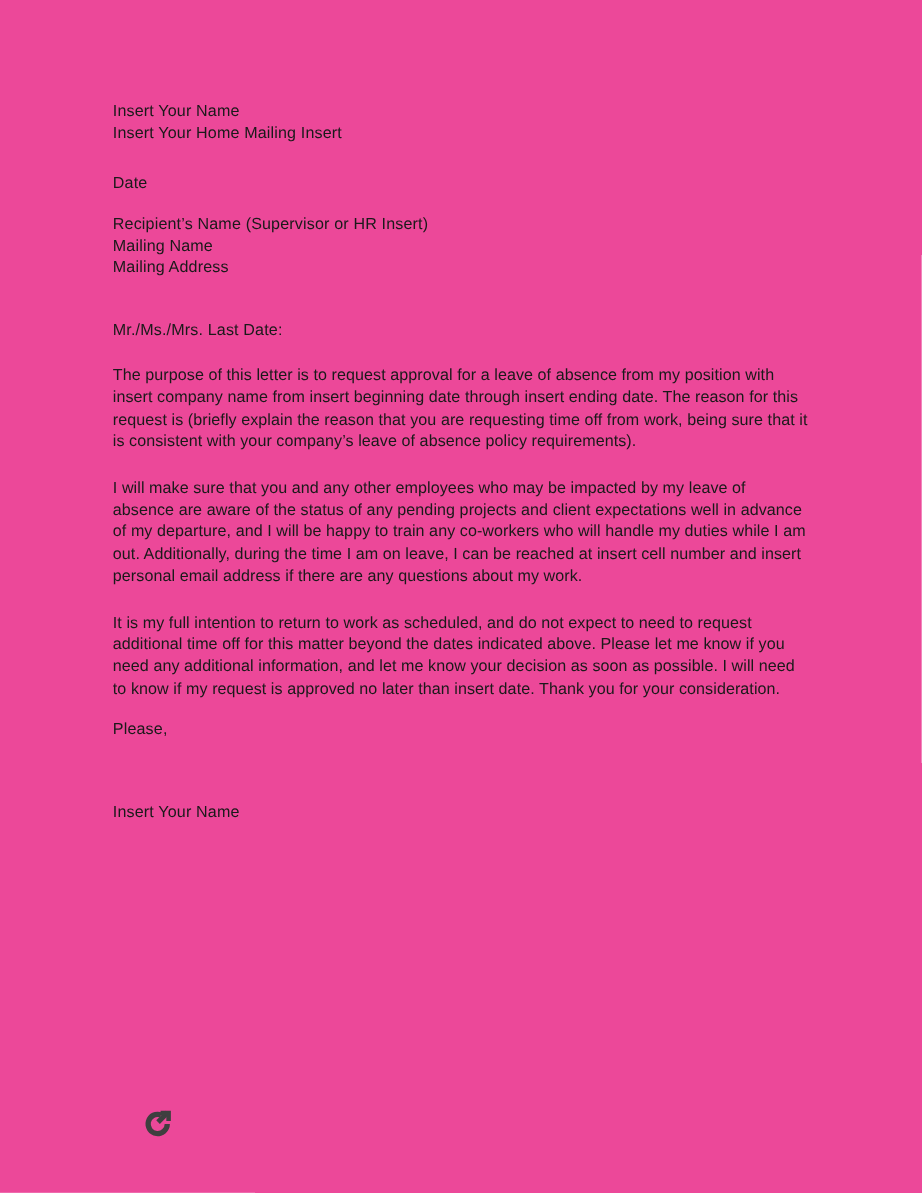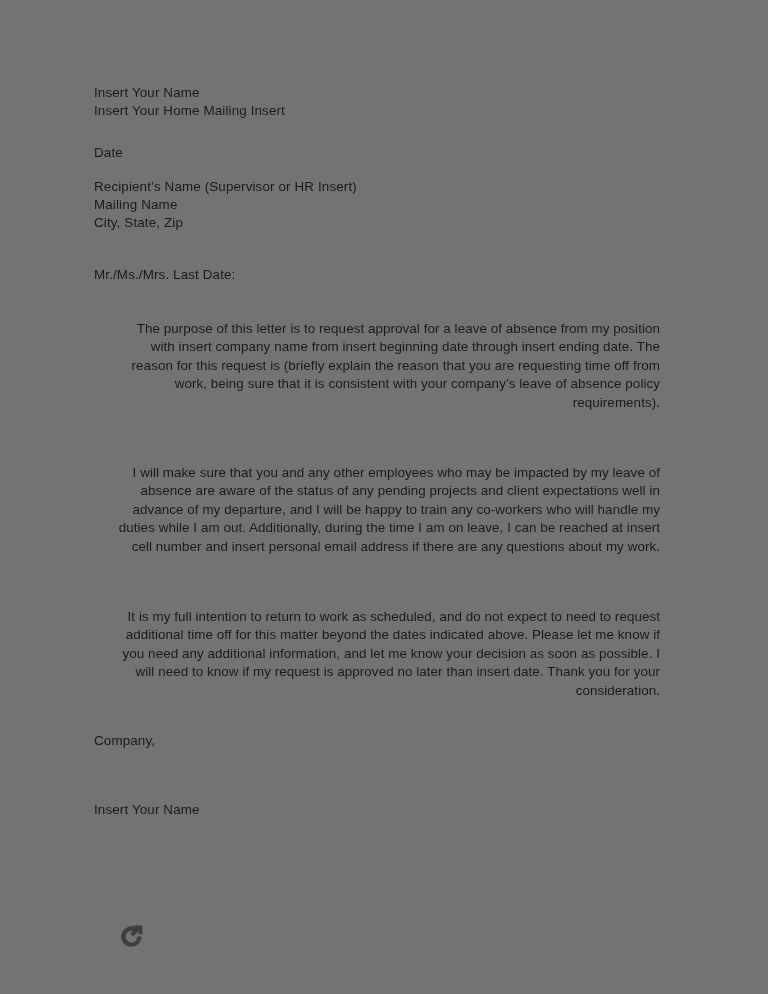--- a/index.html
+++ b/index.html
@@ -14,21 +14,21 @@
     position: relative;
     overflow: hidden;
     font-family: "Liberation Sans", sans-serif;
     color: #1a1a1a;
     -webkit-font-smoothing: antialiased;
   }
 
   .page {
     position: absolute;
     inset: 0;
-    background: #737373;
+    background: #ec4899;
   }
 
   .letter-body {
     position: absolute;
     left: 94px;
     top: 84px;
     width: 582px;
   }
 
   .block {
@@ -44,23 +44,23 @@
   .gap-date      { height: 24px; }
   .gap-recipient { height: 16px; }
   .gap-salut     { height: 34px; }
   .gap-para      { height: 20px; }
   .gap-regards   { height: 16px; }
   .gap-signature { height: 51px; }
 
   .para {
     font-size: 13.4px;
     line-height: 18.4px;
-    text-align: right;
+    text-align: left;
     white-space: normal;
-    margin: 16px;
+    margin: 0;
     letter-spacing: 0.005em;
   }
 
   
   .footer-logo {
     position: absolute;
     left: 117px;
     top: 921px;
     width: 30px;
     height: 30px;
@@ -83,21 +83,21 @@
 
     <div class="block">
       <span class="line">Date</span>
     </div>
 
     <div class="gap-recipient"></div>
 
     <div class="block">
       <span class="line">Recipient’s Name (Supervisor or HR Insert)</span>
       <span class="line">Mailing Name</span>
-      <span class="line">City, State, Zip</span>
+      <span class="line">Mailing Address</span>
     </div>
 
     <div class="gap-salut"></div>
 
     <div class="block">
       <span class="line">Mr./Ms./Mrs. Last Date:</span>
     </div>
 
     <div class="gap-para"></div>
 
@@ -107,21 +107,21 @@
 
     <p class="para">I will make sure that you and any other employees who may be impacted by my leave of absence are aware of the status of any pending projects and client expectations well in advance of my departure, and I will be happy to train any co-workers who will handle my duties while I am out. Additionally, during the time I am on leave, I can be reached at insert cell number and insert personal email address if there are any questions about my work.</p>
 
     <div class="gap-para"></div>
 
     <p class="para">It is my full intention to return to work as scheduled, and do not expect to need to request additional time off for this matter beyond the dates indicated above. Please let me know if you need any additional information, and let me know your decision as soon as possible. I will need to know if my request is approved no later than insert date. Thank you for your consideration.</p>
 
     <div class="gap-regards"></div>
 
     <div class="block">
-      <span class="line">Company,</span>
+      <span class="line">Please,</span>
     </div>
 
     <div class="gap-signature"></div>
 
     <div class="block">
       <span class="line">Insert Your Name</span>
     </div>
 
   </div>
 

